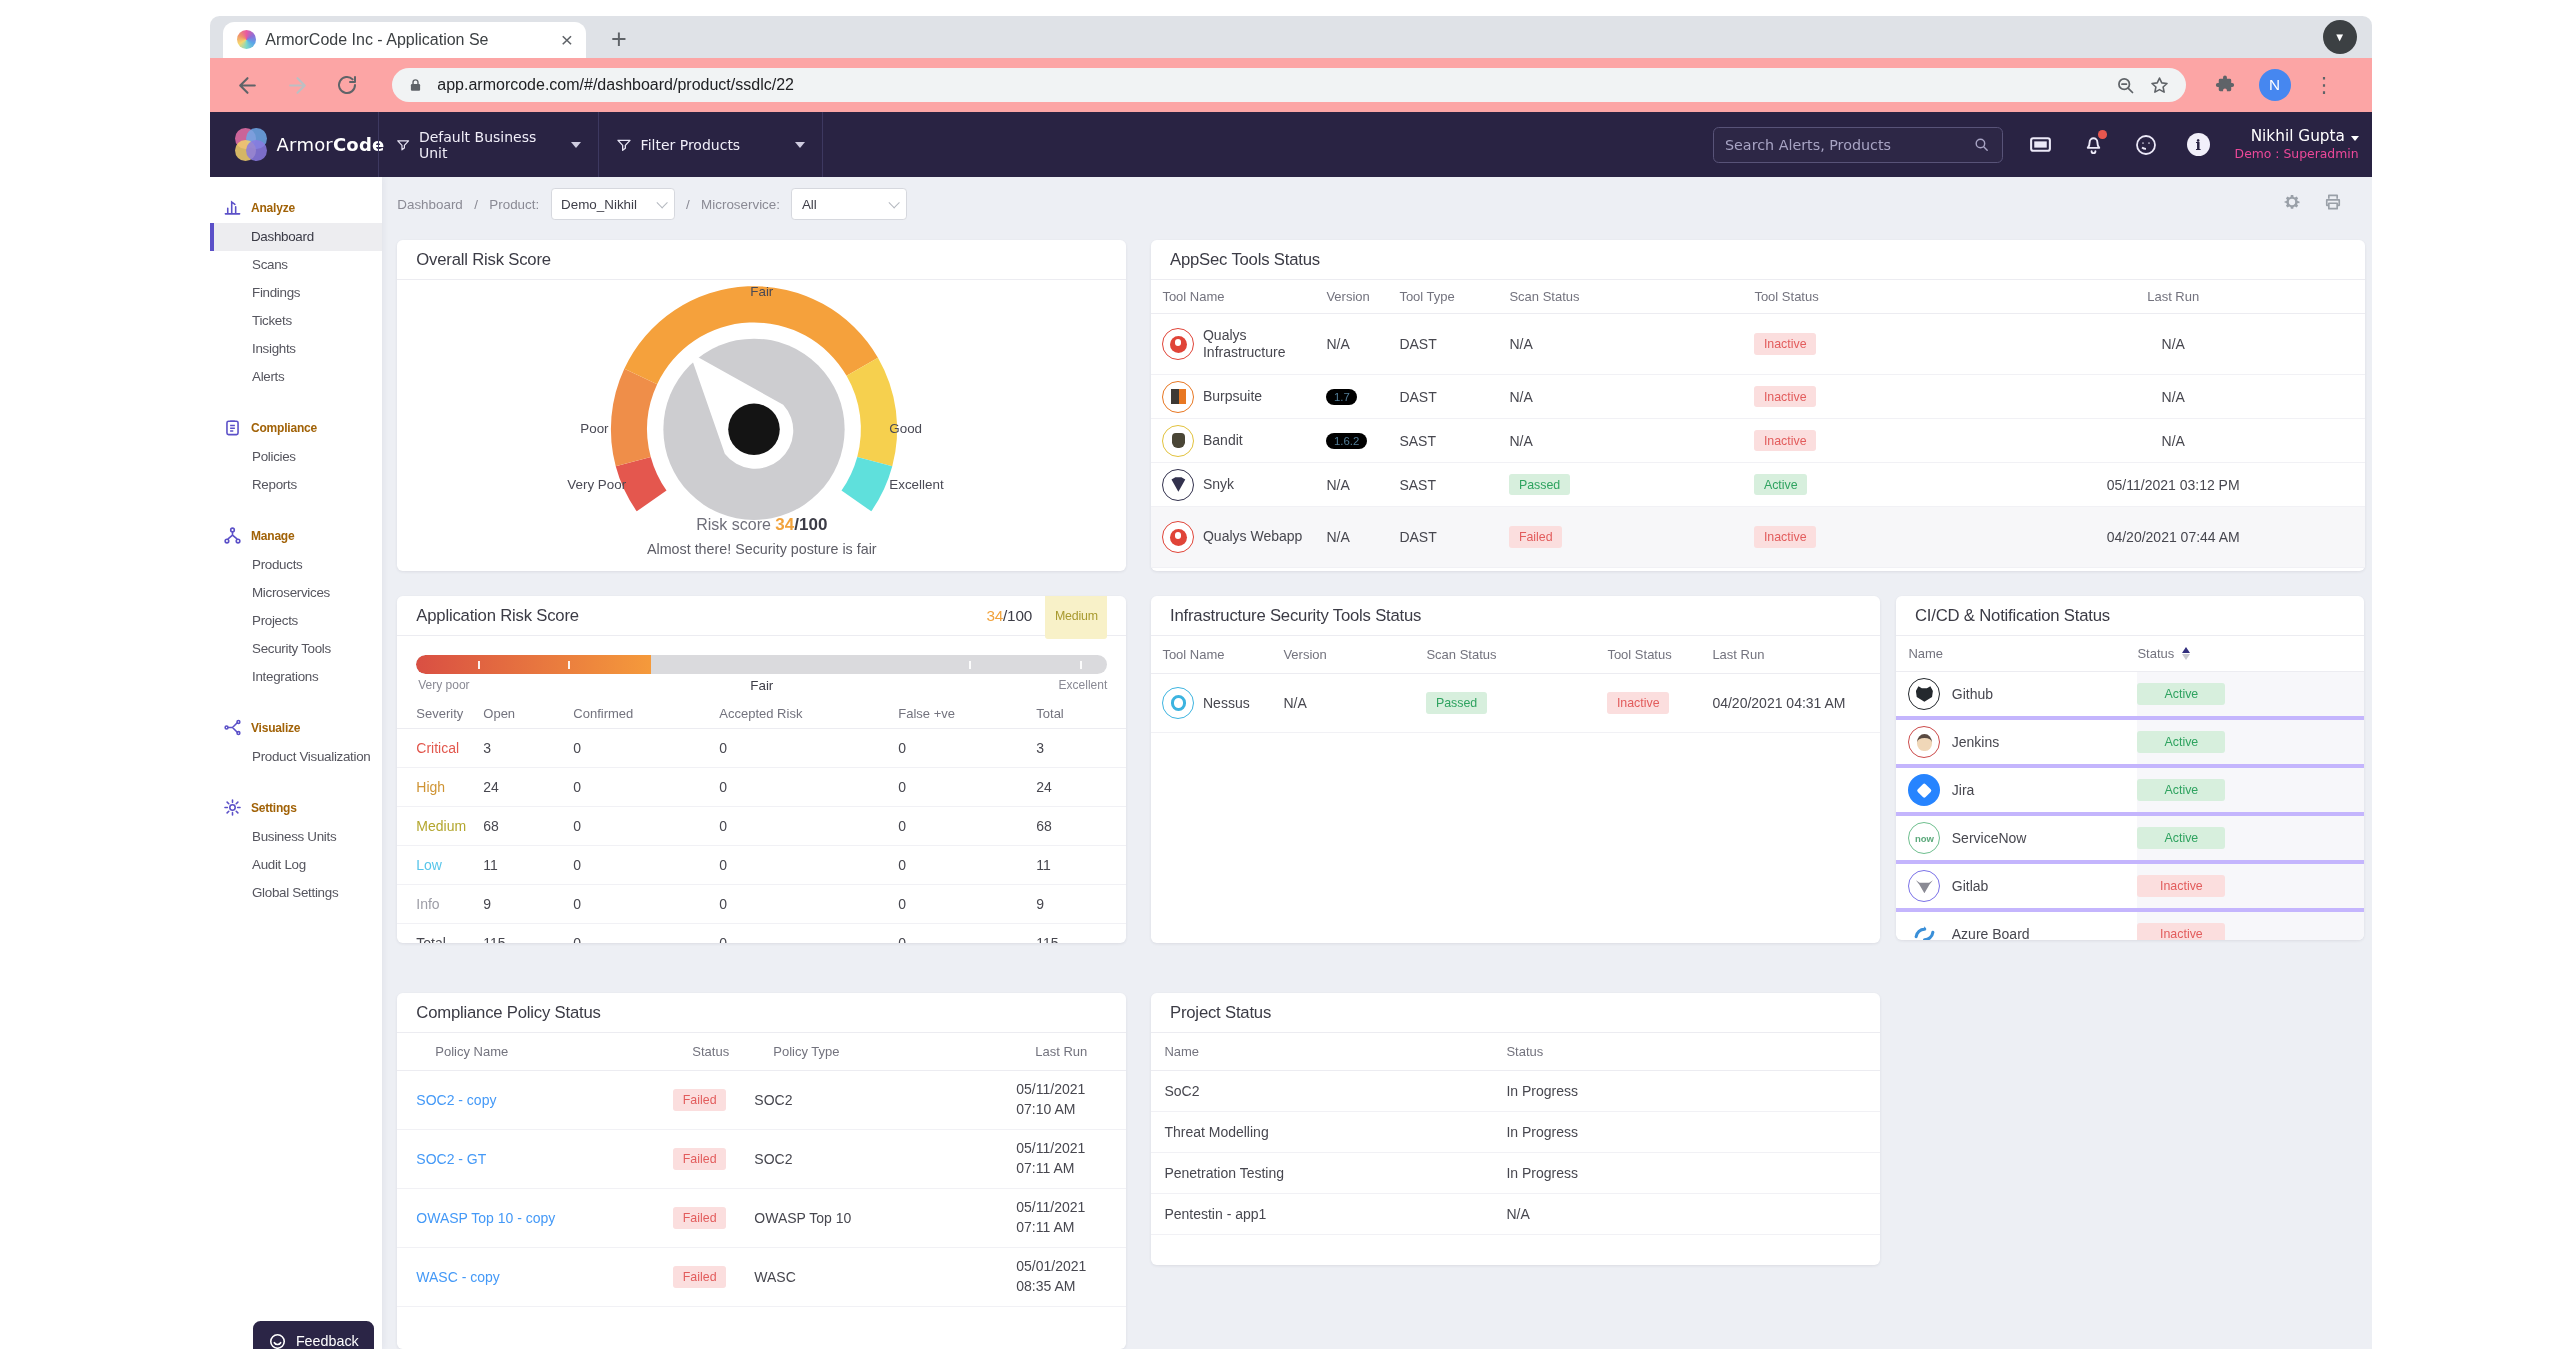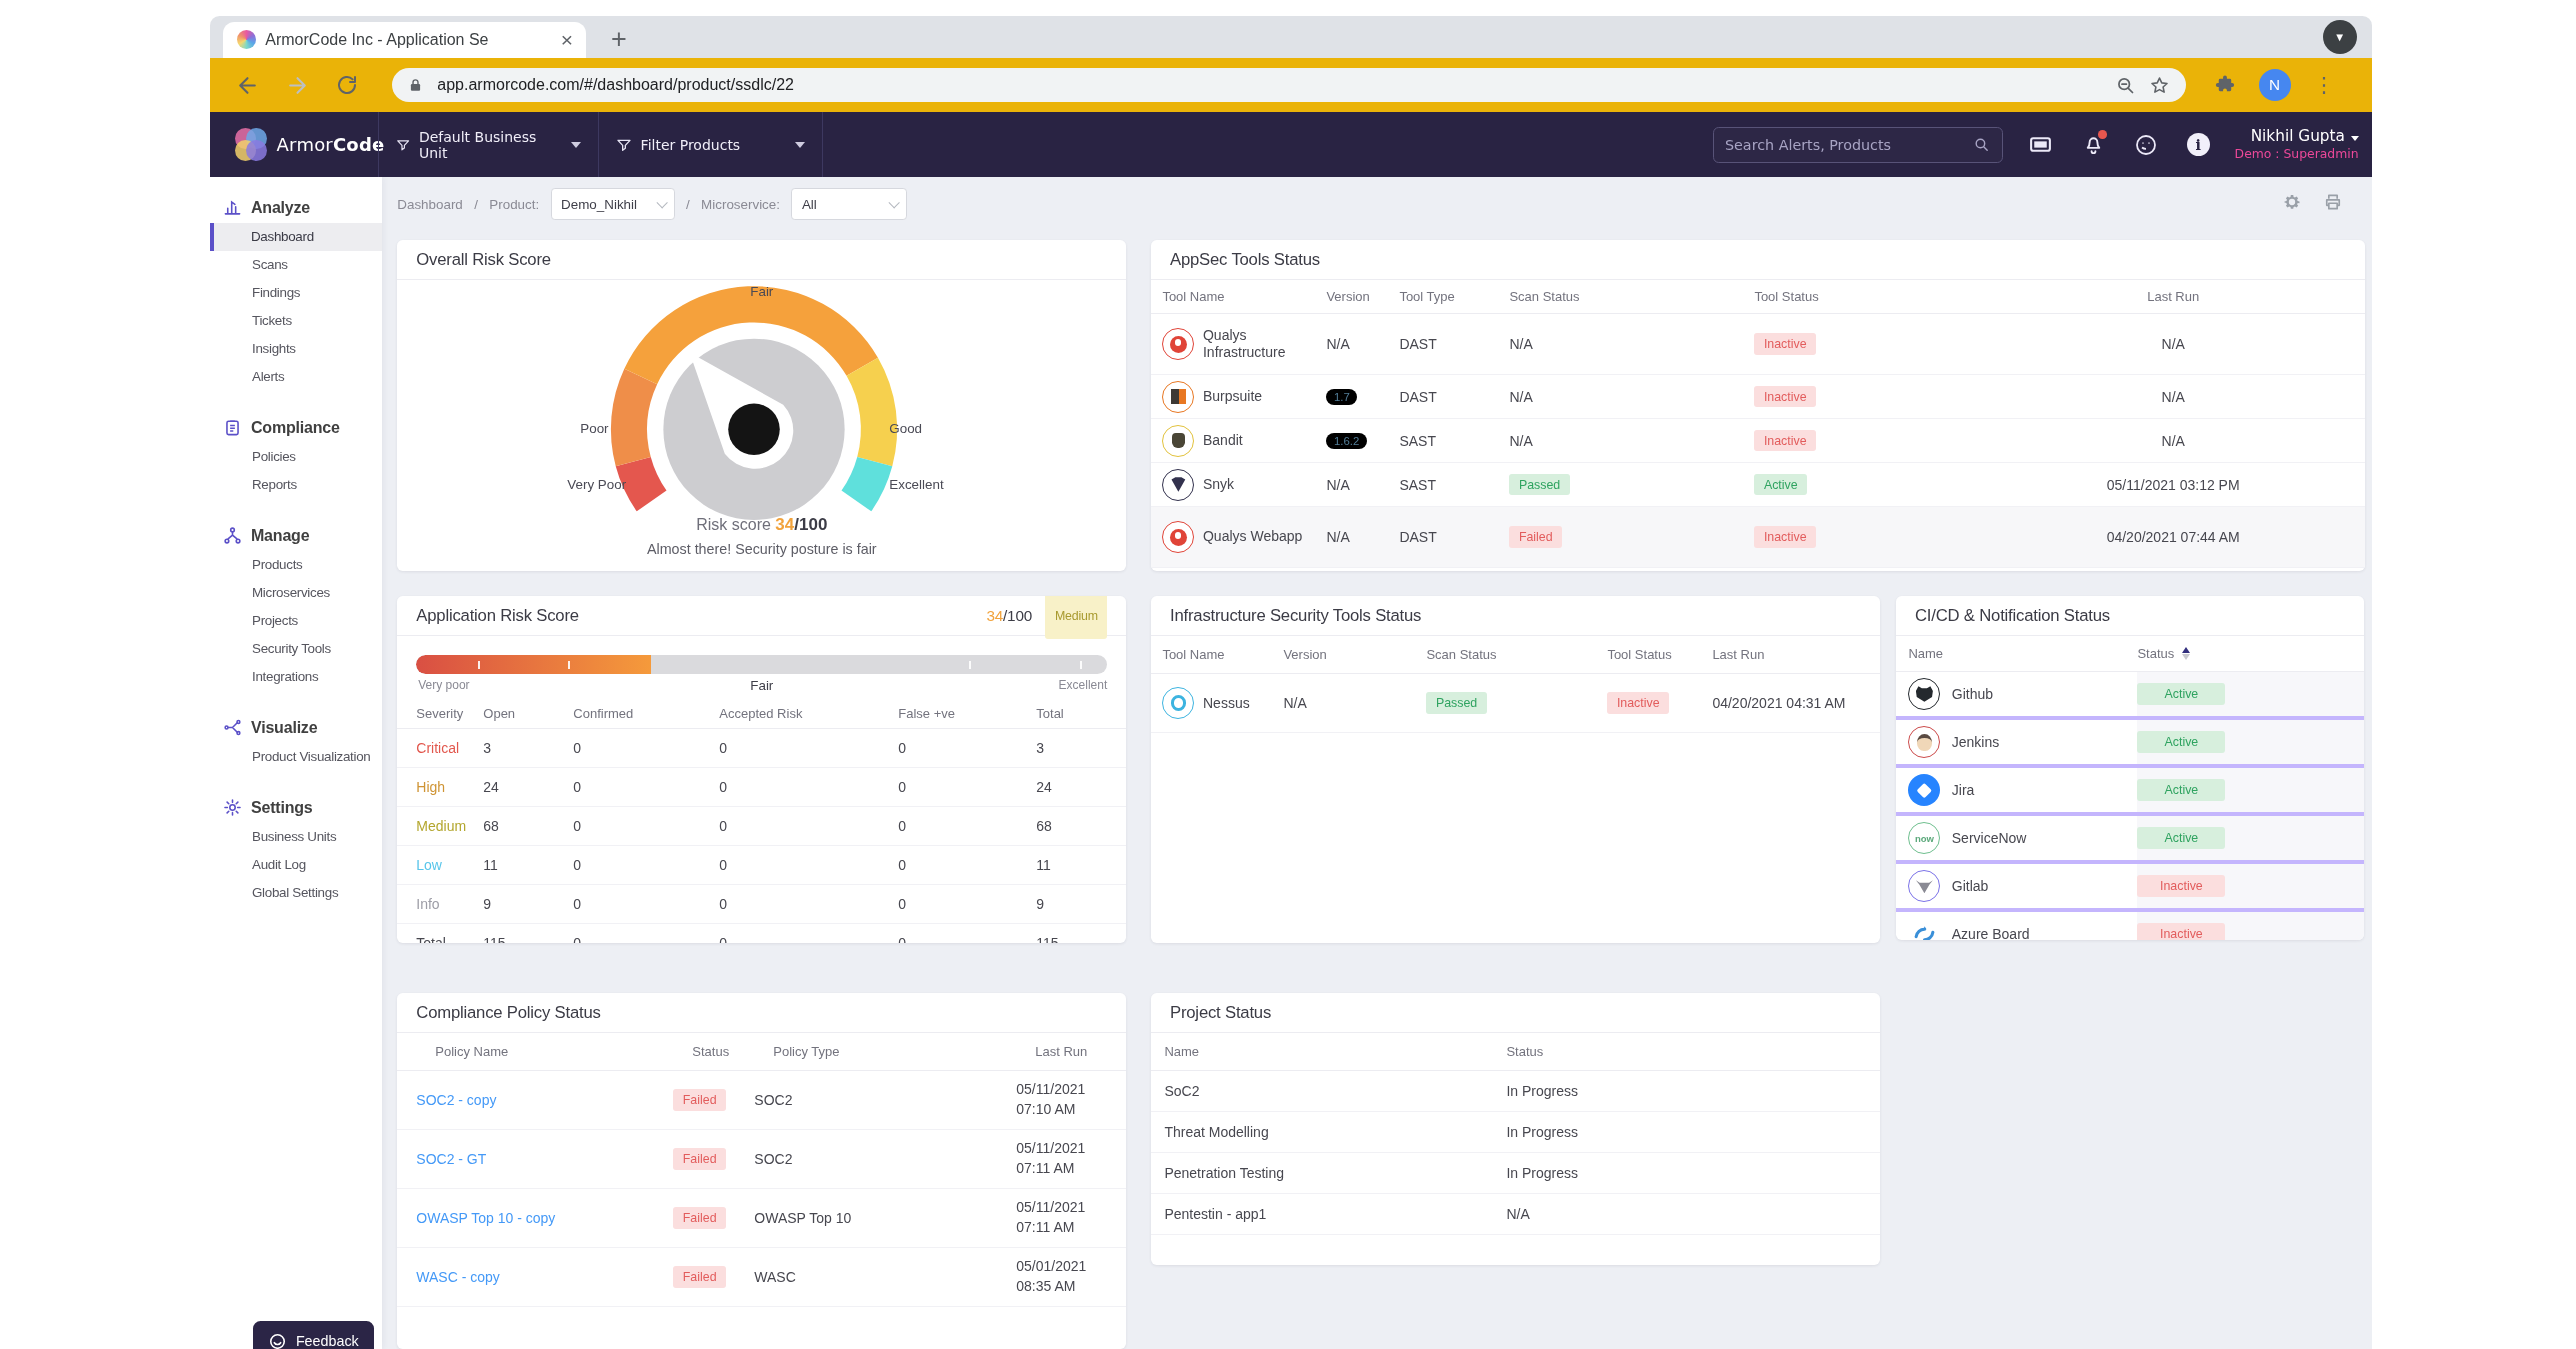--- a/index.html
+++ b/index.html
@@ -9,21 +9,21 @@
   
   .window { position:absolute; left:210px; top:16px; width:2162px; height:1333px; font-family:"Liberation Sans",sans-serif; }
   .tabstrip { height:42px; background:#dfe2e7; border-radius:9.5px 9.5px 0 0; position:relative; }
   .tab { position:absolute; left:13.4px; top:5.7px; width:363px; height:36px; background:#fff; border-radius:11.4px 11.4px 0 0; display:flex; align-items:center; padding:0 13.4px; gap:9.5px; }
   .favicon { width:19px; height:19px; border-radius:50%; flex:0 0 19px;
     background:conic-gradient(#e85aa0,#8e6fd8,#5aa7e8,#7dd8c8,#f5d76e,#f0936a,#e85aa0); }
   .tab-title { font-size:16px; color:#3c4043; white-space:nowrap; overflow:hidden; flex:1; }
   .tab-close { color:#5f6368; font-size:21px; line-height:1; cursor:default; }
   .newtab { position:absolute; left:401px; top:7.6px; font-size:27px; color:#5f6368; }
   .tab-circle { position:absolute; right:15.3px; top:3.8px; width:34px; height:34px; border-radius:50%; background:#3c4043; color:#fff; display:flex; align-items:center; justify-content:center; font-size:13.4px; }
-  .toolbar { height:54px; background:#eab308; display:flex; align-items:center; padding:0 25px; }
+  .toolbar { height:54px; background:#fca5a5; display:flex; align-items:center; padding:0 25px; }
   .nav-ico { margin-right:25px; }
   .urlpill { height:34px; background:#f1f3f4; border-radius:17px; display:flex; align-items:center; padding:0 15.3px; gap:13.4px; width:1794px; margin-left:7.6px; }
   .url-text { font-size:16px; color:#202124; flex:1; }
   .tb-right { display:flex; align-items:center; gap:23px; margin-left:27px; }
   .avatar { width:32px; height:32px; border-radius:50%; background:#4687f0; color:#fff; font-size:15.3px; display:flex; align-items:center; justify-content:center; }
   .kebab { color:#5f6368; font-size:21px; }
 
   
   .appbar { height:65px; background:#292343; display:flex; align-items:center; color:#fff; font-family:"DejaVu Sans",sans-serif; }
   .brand { display:flex; align-items:center; gap:7.6px; padding:0 13.4px 0 23px; width:168px; }
@@ -48,21 +48,21 @@
   .userblock { text-align:right; margin-right:13.4px; line-height:1.25; }
   .user-name { font-size:15.3px; }
   .user-caret { display:inline-block; width:0; height:0; border-left:4.8px solid transparent; border-right:4.8px solid transparent; border-top:5.7px solid #fff; margin-left:5.7px; }
   .user-role { font-size:12.4px; color:#ec4899; }
 
   
   .page { position:absolute; top:161px; left:0; width:2162px; height:1172px; background:#edeff4; overflow:hidden; }
   .sidebar { position:absolute; left:0; top:0; width:172px; height:100%; background:#fff; box-shadow:1.9px 0 5.7px rgba(40,40,70,.05); padding-top:21px; font-size:13.4px; }
   .sb-section { margin-bottom:27px; }
   .sb-head { display:flex; align-items:center; gap:8.6px; padding:0 0 5.7px 13.4px; height:25px; }
-  .sb-head span { font-size:16px; color:#404040; font-weight:bold; letter-spacing:-0.2px;text-align:right; }
+  .sb-head span { font-size:12px; color:#a16207; font-weight:bold; letter-spacing:-0.2px;text-align:right; }
   .sb-item { height:28px; line-height:28px; padding-left:42px; color:#55555e; font-size:13.4px; letter-spacing:-0.3px; white-space:nowrap; cursor:default; }
   .sb-item.active { background:#ededf0; color:#3a3a45; border-left:4.8px solid #5b50c8; padding-left:37px; }
   .feedback-btn { position:absolute; left:43px; top:1144px; height:40px; background:#2b2546; border-radius:7.6px; color:#fff; display:flex; align-items:center; gap:8.6px; padding:0 15.3px; font-size:14.3px; }
 
   .content { position:absolute; left:172px; top:0; width:1990px; height:100%; }
   .bcrow { position:absolute; left:0; top:0; width:100%; height:54px; display:flex; align-items:center; gap:11.4px; padding-left:15.3px; font-size:13.4px; color:#8a8a94; }
   .bc-select { height:31.5px; background:#fff; border:1px solid #d6d8de; border-radius:3.8px; display:flex; align-items:center; justify-content:space-between; padding:0 9.5px; color:#3f3f49; }
   .bc-chev { width:7.6px; height:7.6px; border-right:1.4px solid #b4b8bf; border-bottom:1.4px solid #b4b8bf; transform:rotate(45deg) translateY(-1.9px); }
   .bc-icons { position:absolute; right:29px; top:15.3px; display:flex; gap:21px; }
 

